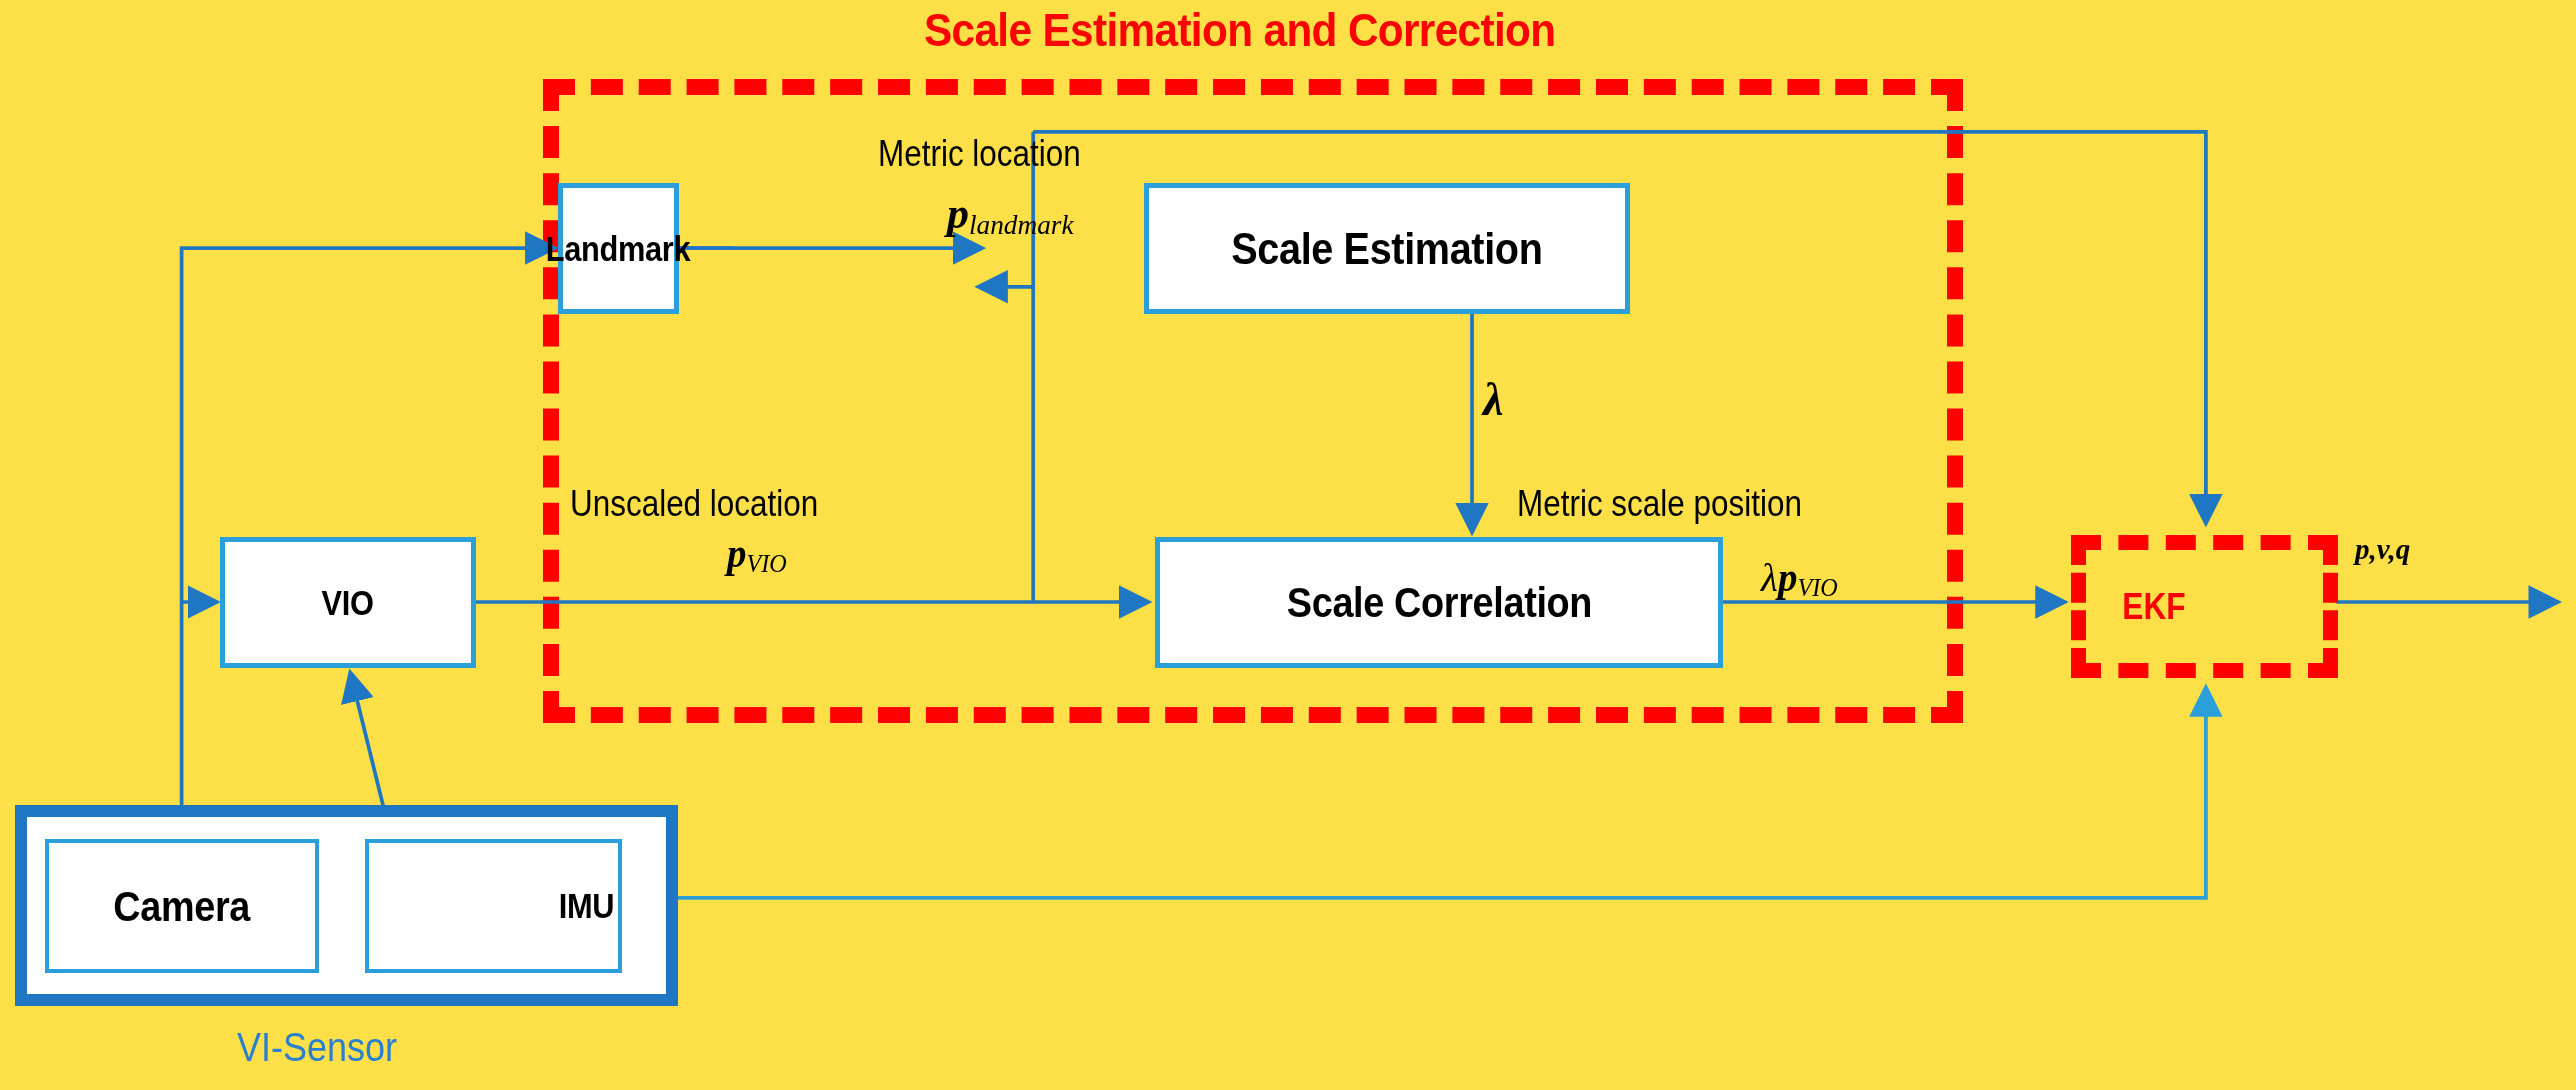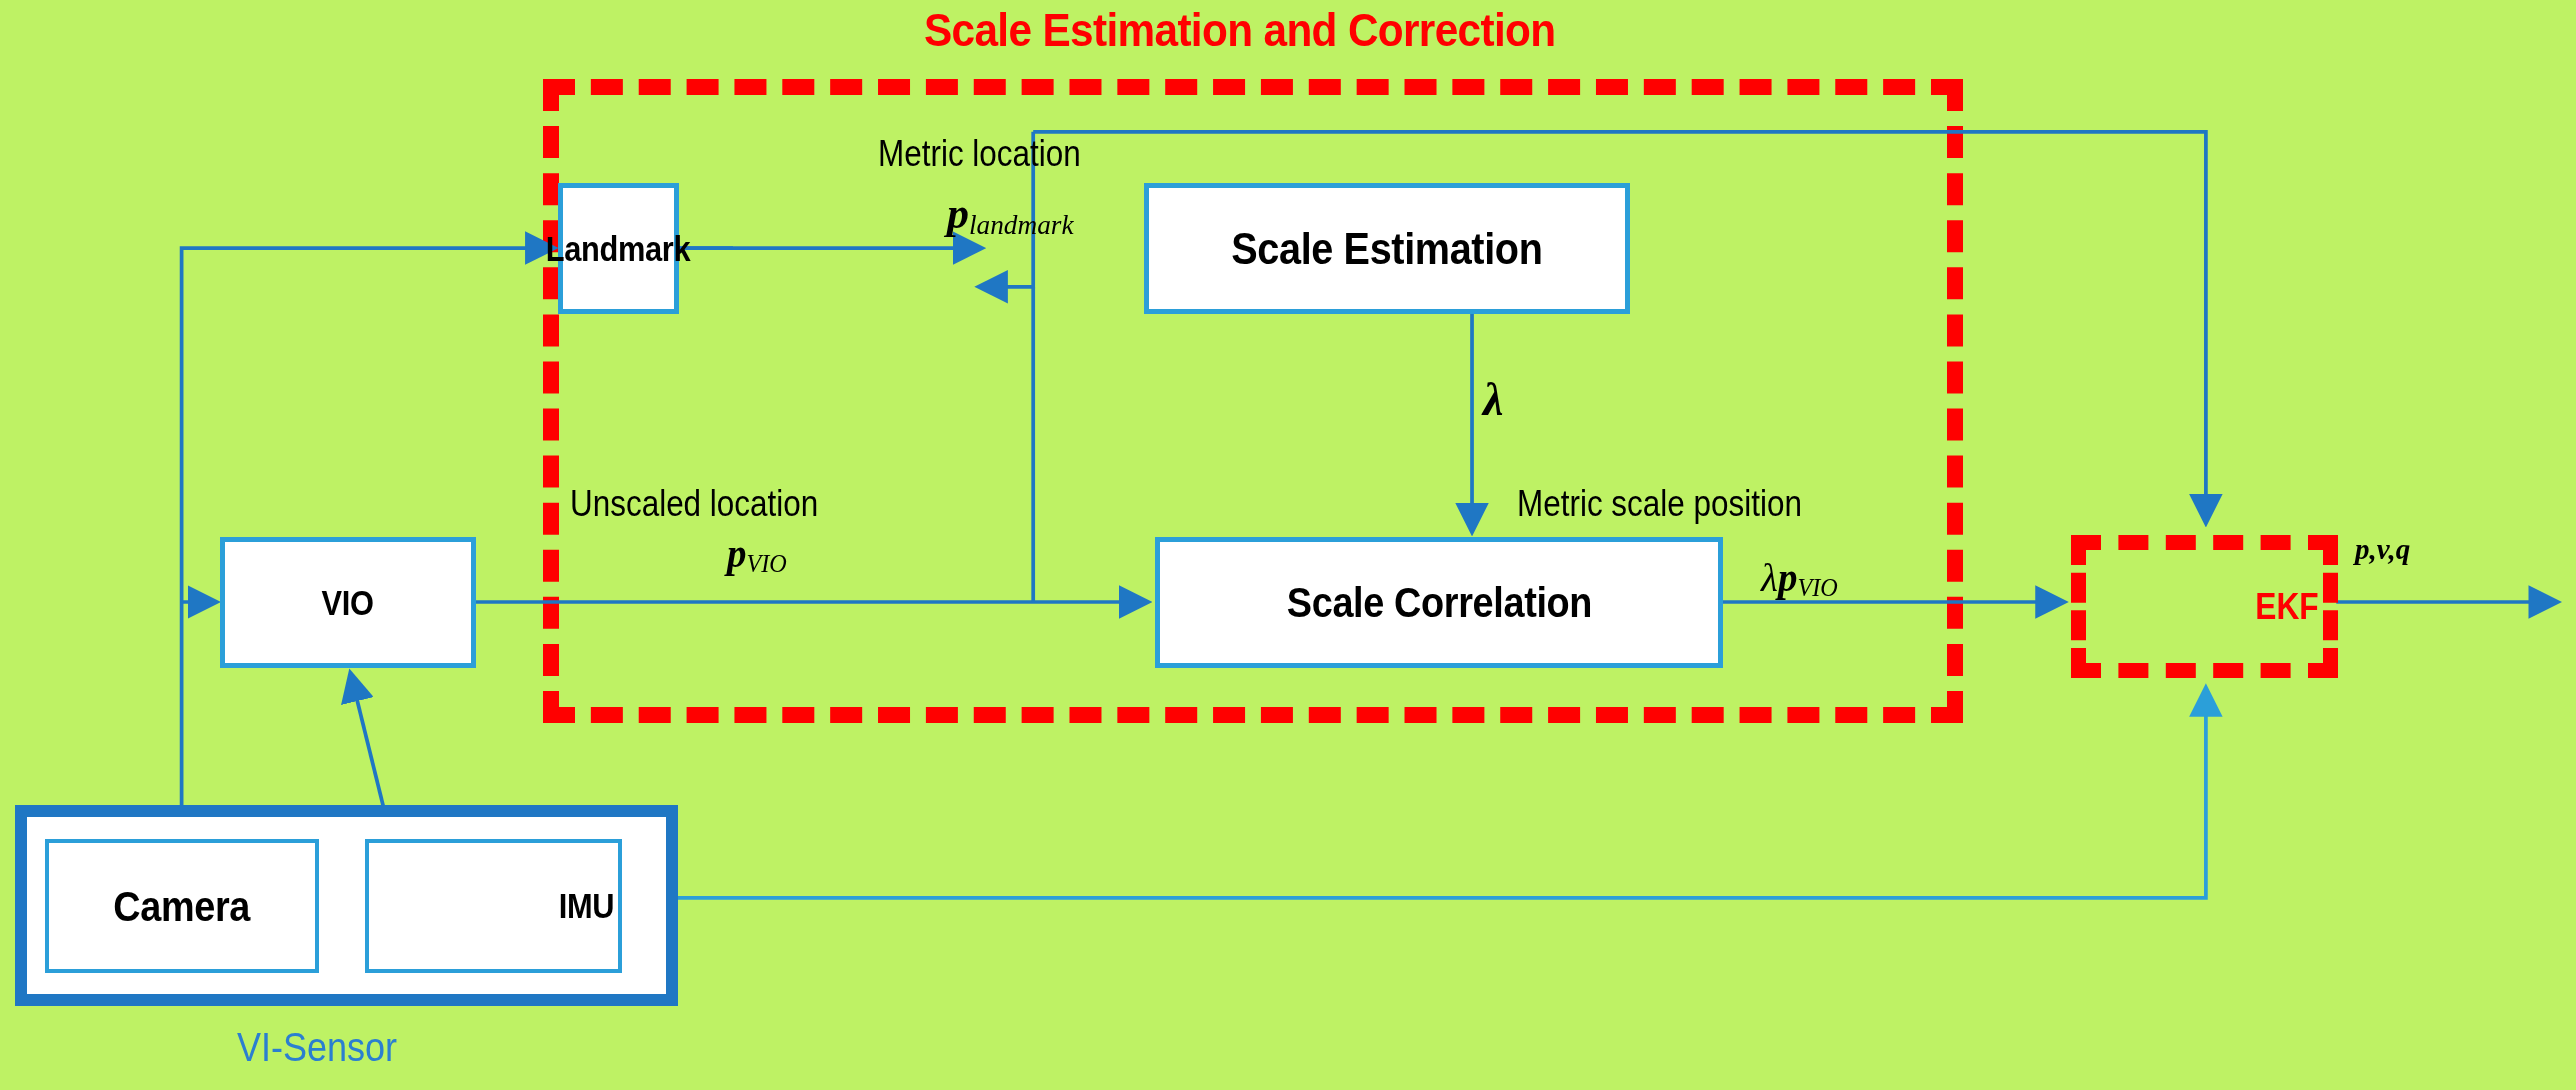--- a/index.html
+++ b/index.html
@@ -7,21 +7,21 @@
     padding: 0;
     background: #ffffff;
   }
   body {
     font-family: "Liberation Sans", sans-serif;
   }
   #stage {
     position: relative;
     width: 2576px;
     height: 1090px;
-    background: #bef264;
+    background: #fde047;
     overflow: hidden;
   }
   #svg-layer {
     position: absolute;
     left: 0;
     top: 0;
     width: 2576px;
     height: 1090px;
   }
   .node-box {
@@ -38,21 +38,21 @@
   }
   .node-label {
     white-space: nowrap;
     transform: scaleX(0.88);
   }
   .ekf-box {
     position: absolute;
     box-sizing: border-box;
     display: flex;
     align-items: center;
-    justify-content: flex-end;
+    justify-content: flex-start;
     border: 15px dashed #FF0000;
     color: #FF0000;
     font-weight: bold;
     background: transparent;
     padding-left: 32px;
   }
   .group-dashed {
     position: absolute;
     box-sizing: border-box;
     border: 16.4px dashed #FF0000;

